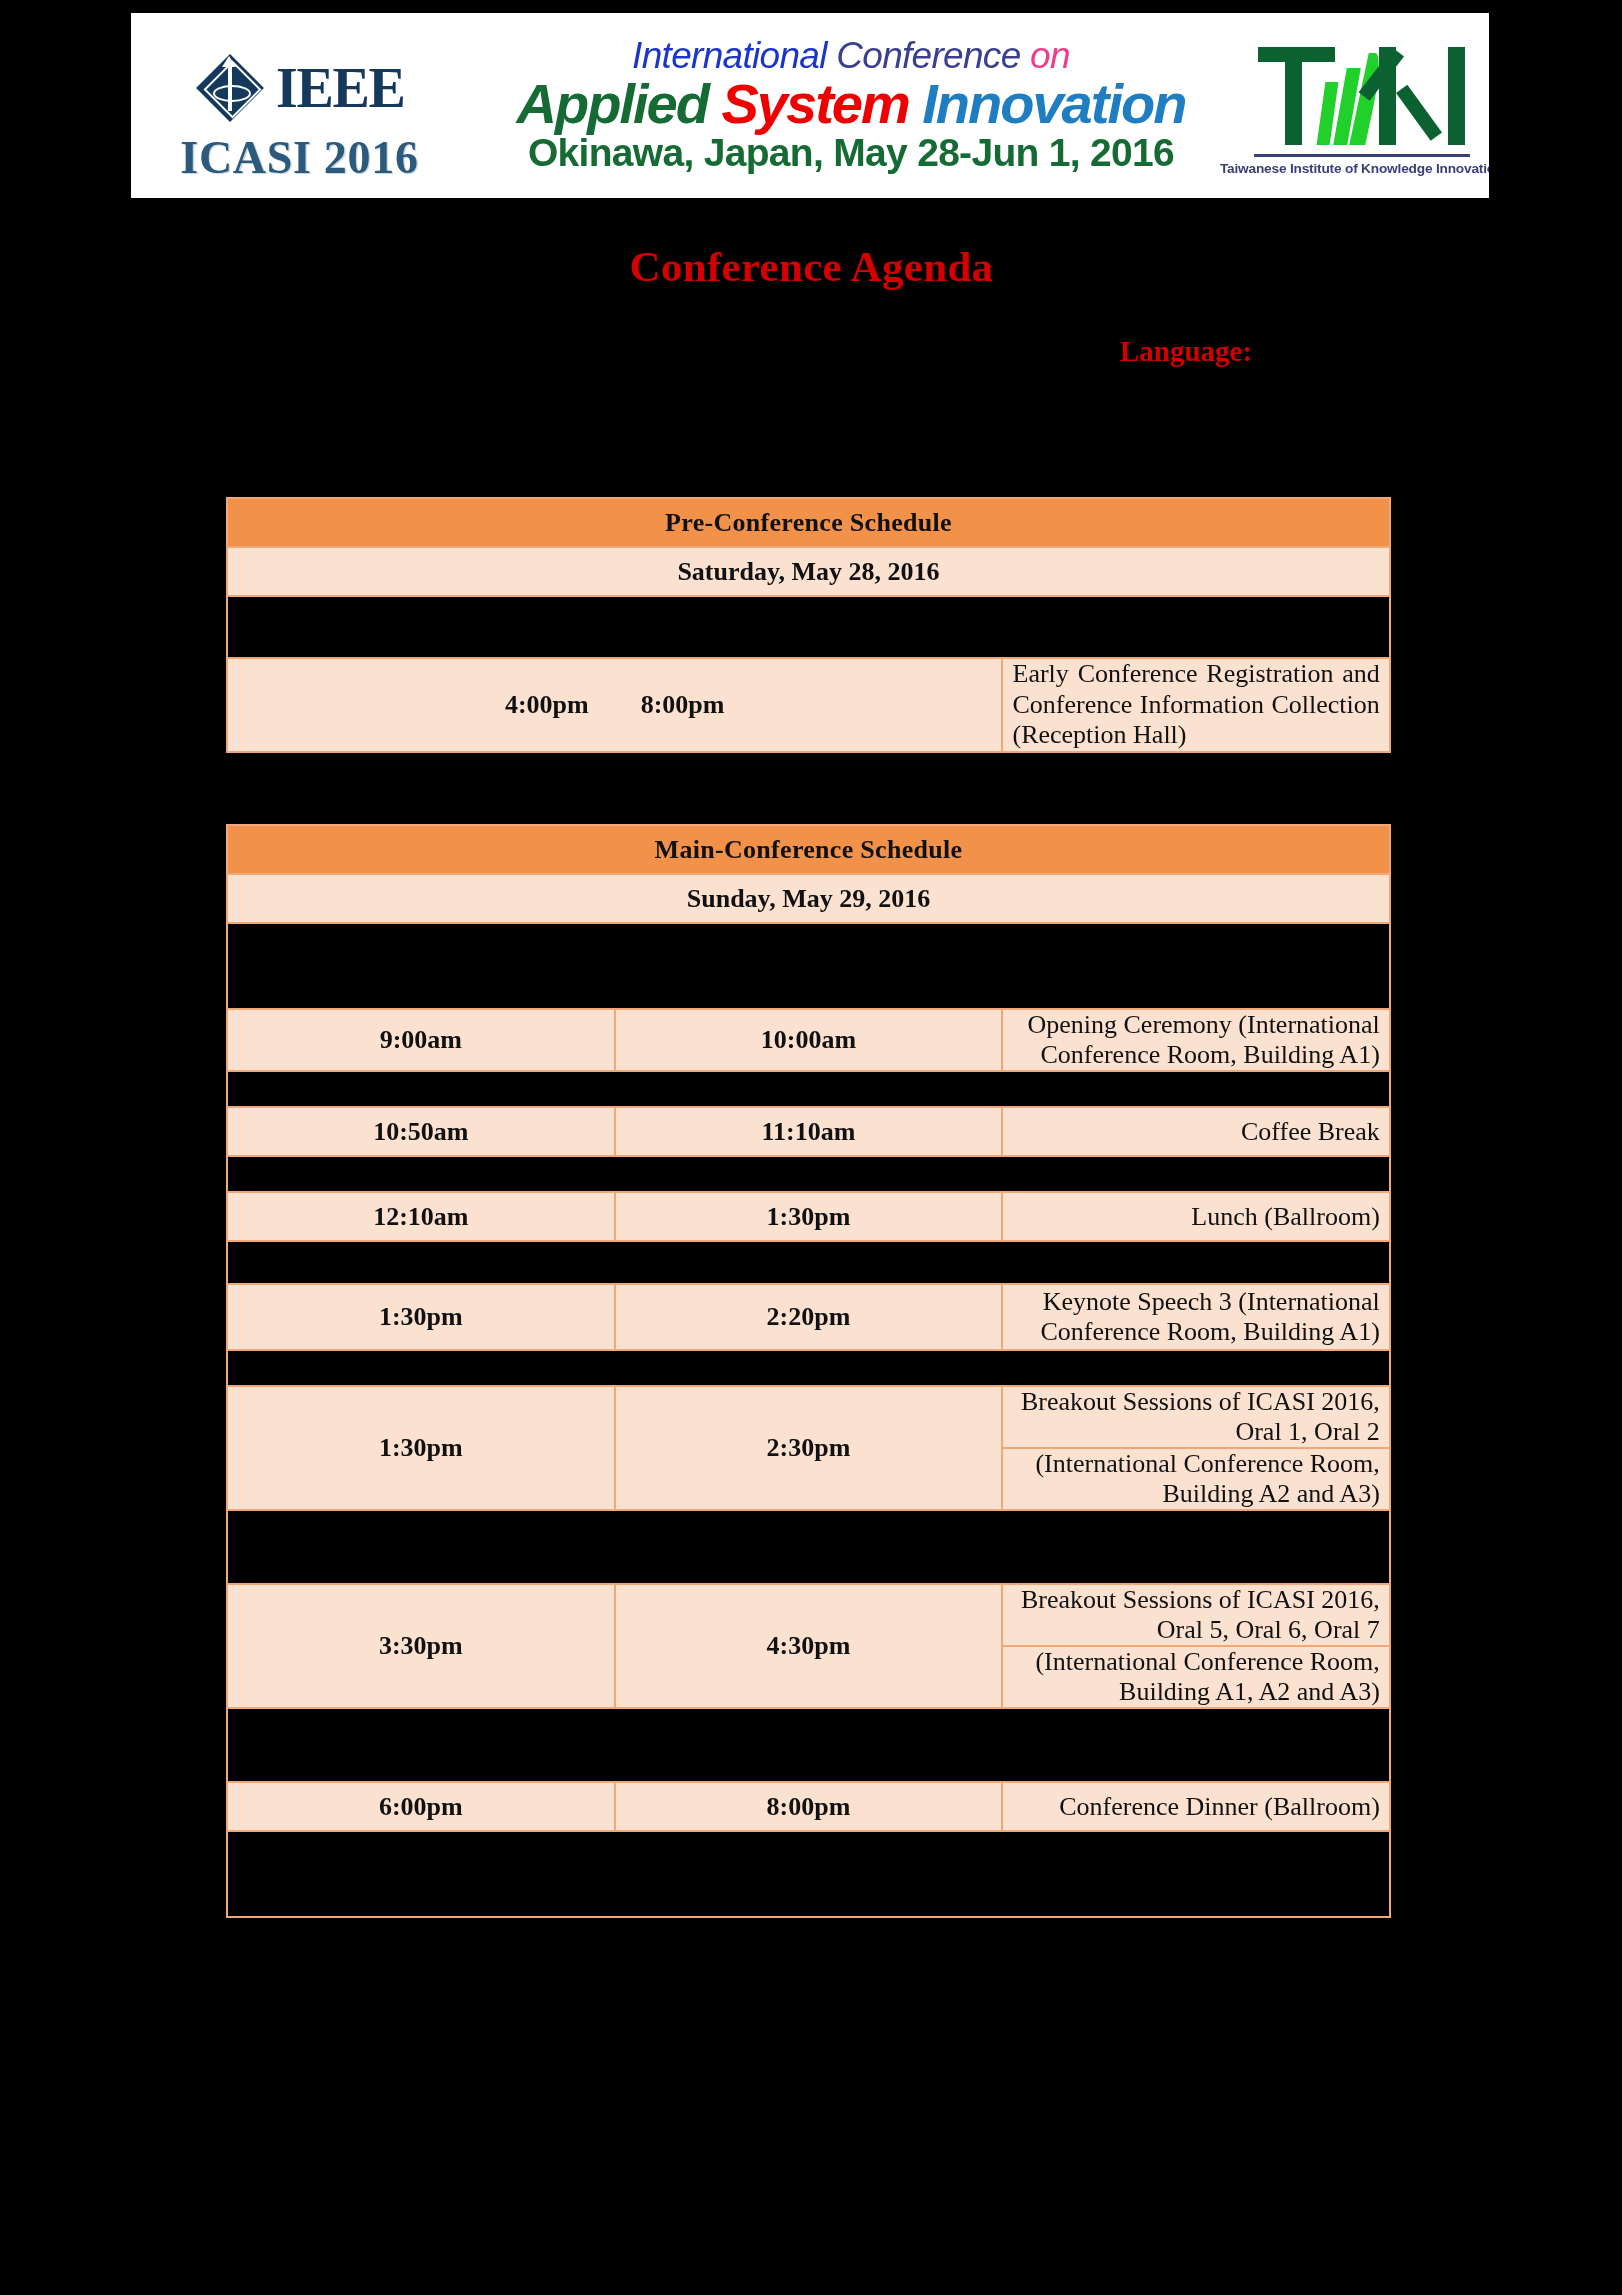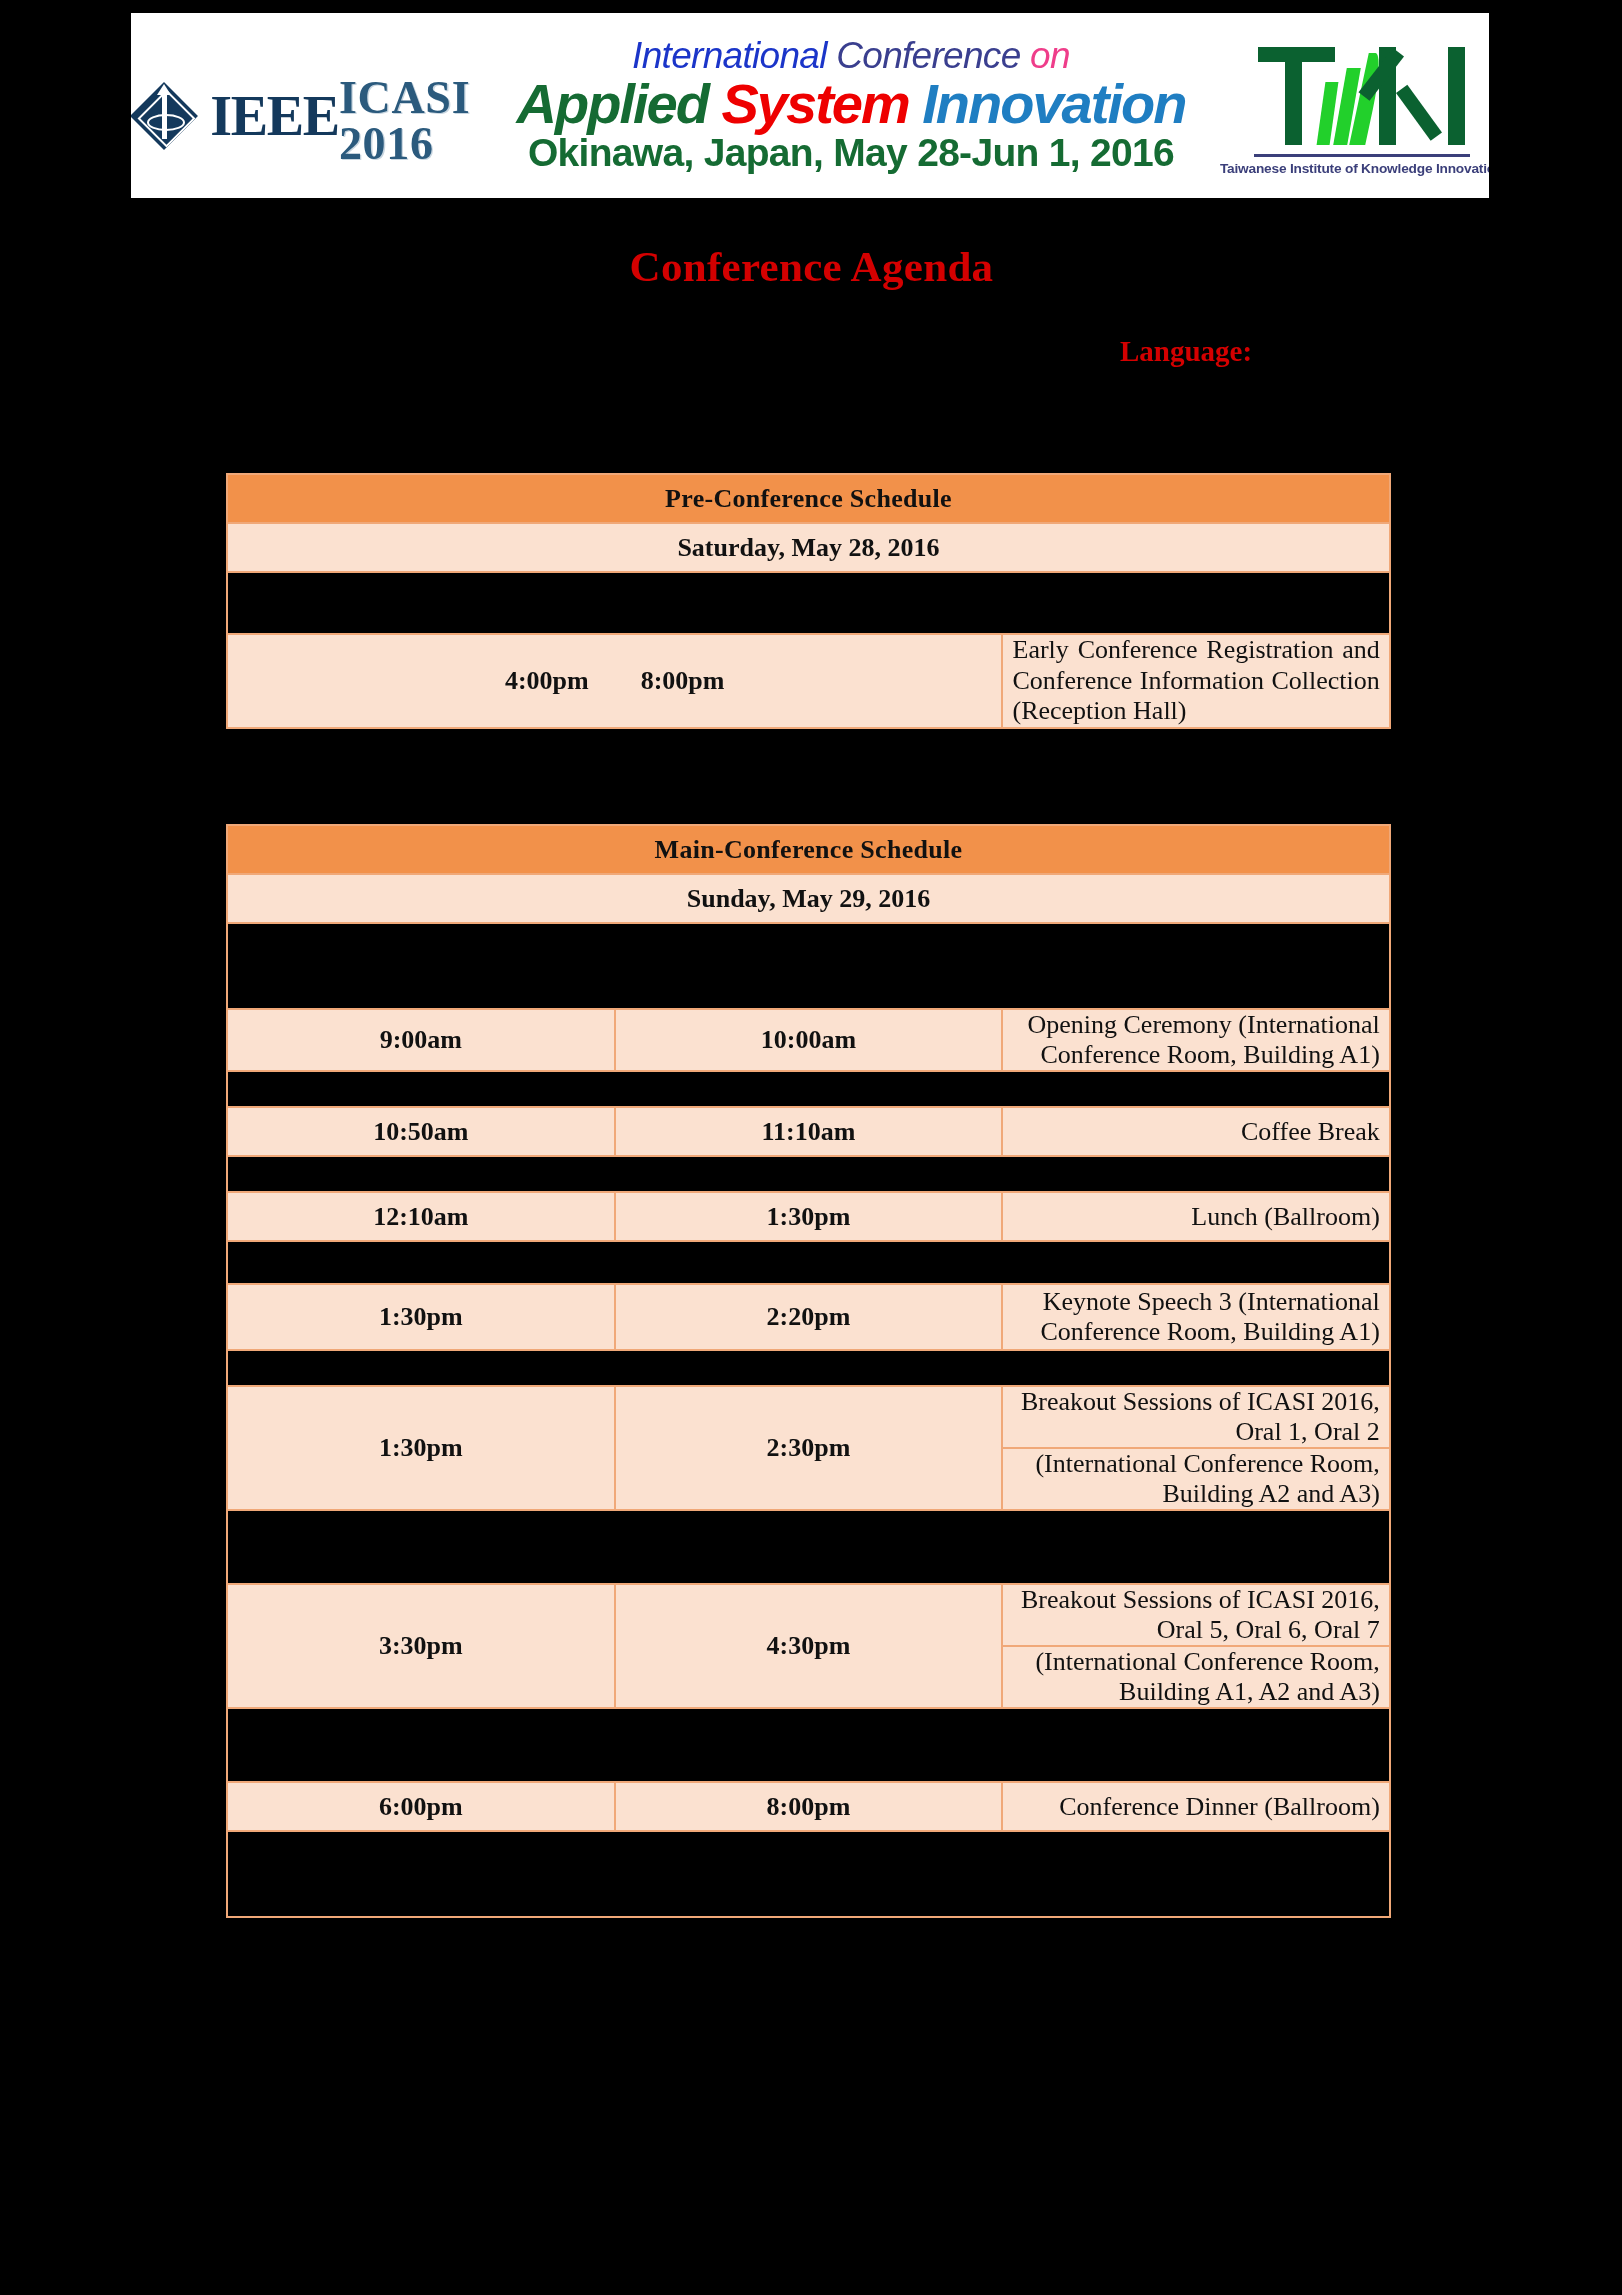--- a/index.html
+++ b/index.html
@@ -13,21 +13,21 @@
 
   
   .banner{
     position:absolute;left:131px;top:13px;width:1358px;height:185px;
     background:#ffffff;
     display:flex;align-items:stretch;
     overflow:hidden;
   }
   .banner-left{
     width:337px;flex:0 0 337px;
-    display:flex;flex-direction:row;align-items:center;justify-content:center;
+    display:flex;flex-direction:column;align-items:center;justify-content:center;
     padding-top:21px;
   }
   .ieee-row{display:flex;align-items:center;gap:10.5px;height:73px;}
   .ieee-diamond{
     width:71px;height:71px;flex:0 0 71px;position:relative;
   }
   .ieee-diamond .d-outer{
     position:absolute;left:50%;top:50%;width:48px;height:48px;
     margin:-24px 0 0 -24px;
     background:#14395c;transform:rotate(45deg);
@@ -163,21 +163,21 @@
   }
   .t-date{
     text-align:center;font-weight:bold;font-size:31px;color:#111;
     height:47px;
   }
   .col-start{width:116px;text-align:center;font-weight:bold;font-size:25px;}
   .col-end{width:116px;text-align:center;font-weight:bold;font-size:25px;}
   .col-desc{text-align:right;}
   .desc-just{text-align:justify;text-align-last:left;line-height:1.18;padding:6.5px 9.2px;}
 
-  #table-pre{top:473px;padding-left:24px;}
+  #table-pre{top:497px;padding-left:24px;}
   #table-main{top:824px;padding-left:19px;}
   .r-72{height:47px;margin-left:12px;}
   .r-66{height:43px;}
   .r-h2{height:64px;}
   .r-blank-sm{height:34px;}
   .r-blank-md{height:41px;}
   .r-blank-lg{height:60px;}
   .r-blank-xl{height:72px;}
   .r-blank-xxl{height:84px;}
 </style>

